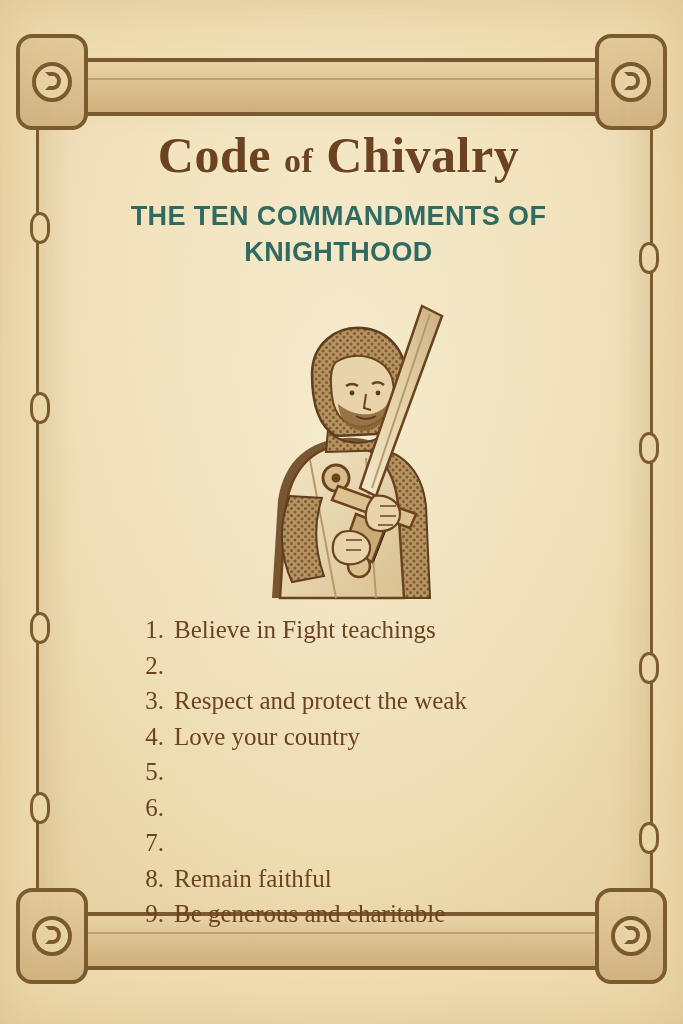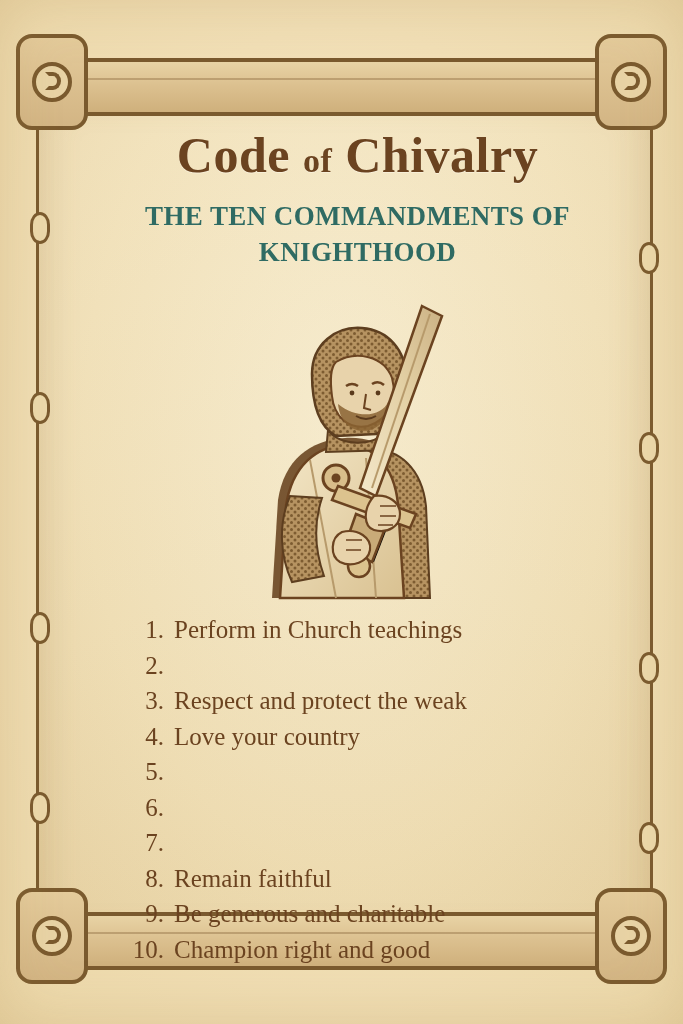--- a/index.html
+++ b/index.html
@@ -121,21 +121,21 @@
     height: 18px;
     border: 4px solid #7a5a2e;
     border-left-color: transparent;
     border-radius: 0 50% 50% 0;
     box-sizing: border-box;
   }
 
   
   .content {
     position: absolute;
-    left: 66px;
+    left: 47px;
     top: 126px;
     width: 583px;
     text-align: center;
   }
 
   .title {
     margin: 0;
     font-family: "Liberation Serif", serif;
     font-weight: bold;
     font-size: 50px;
@@ -143,21 +143,21 @@
     color: #6b4320;
     text-shadow: 0 1px 0 rgba(255,255,255,0.35);
   }
   .title .small {
     font-size: 34px;
   }
 
   .subtitle {
     margin: 14px auto 0;
     width: 520px;
-    font-family: Liberation Serif, serif;
+    font-family: Liberation Sans, sans-serif;
     font-weight: bold;
     font-size: 27px;
     line-height: 1.35;
     letter-spacing: 0.4px;
     color: #2f6b63;
   }
 
   
   .knight {
     position: absolute;
@@ -305,21 +305,21 @@
       <path d="M182 232 C198 228 212 238 210 250 C208 262 192 268 180 262
                C170 256 170 238 182 232 Z" fill="#e8d3ab" stroke="#6b4320" stroke-width="2.2"></path>
       <path d="M220 206 h16 M220 216 h16 M218 225 h15" stroke="#6b4320" stroke-width="1.6" fill="none"></path>
       <path d="M186 240 h16 M186 250 h15" stroke="#6b4320" stroke-width="1.6" fill="none"></path>
     </svg>
   </div>
 
   <div class="list">
     <div class="list-row">
       <span class="list-num">1.</span>
-      <span class="list-text">Perform in Church teachings</span>
+      <span class="list-text">Believe in Fight teachings</span>
     </div>
     <div class="list-row">
       <span class="list-num">2.</span>
     </div>
     <div class="list-row">
       <span class="list-num">3.</span>
       <span class="list-text">Respect and protect the weak</span>
     </div>
     <div class="list-row">
       <span class="list-num">4.</span>
@@ -335,19 +335,15 @@
       <span class="list-num">7.</span>
     </div>
     <div class="list-row">
       <span class="list-num">8.</span>
       <span class="list-text">Remain faithful</span>
     </div>
     <div class="list-row">
       <span class="list-num">9.</span>
       <span class="list-text">Be generous and charitable</span>
     </div>
-    <div class="list-row">
-      <span class="list-num">10.</span>
-      <span class="list-text">Champion right and good</span>
-    </div>
   </div>
 
 </div>
 
 </body></html>

